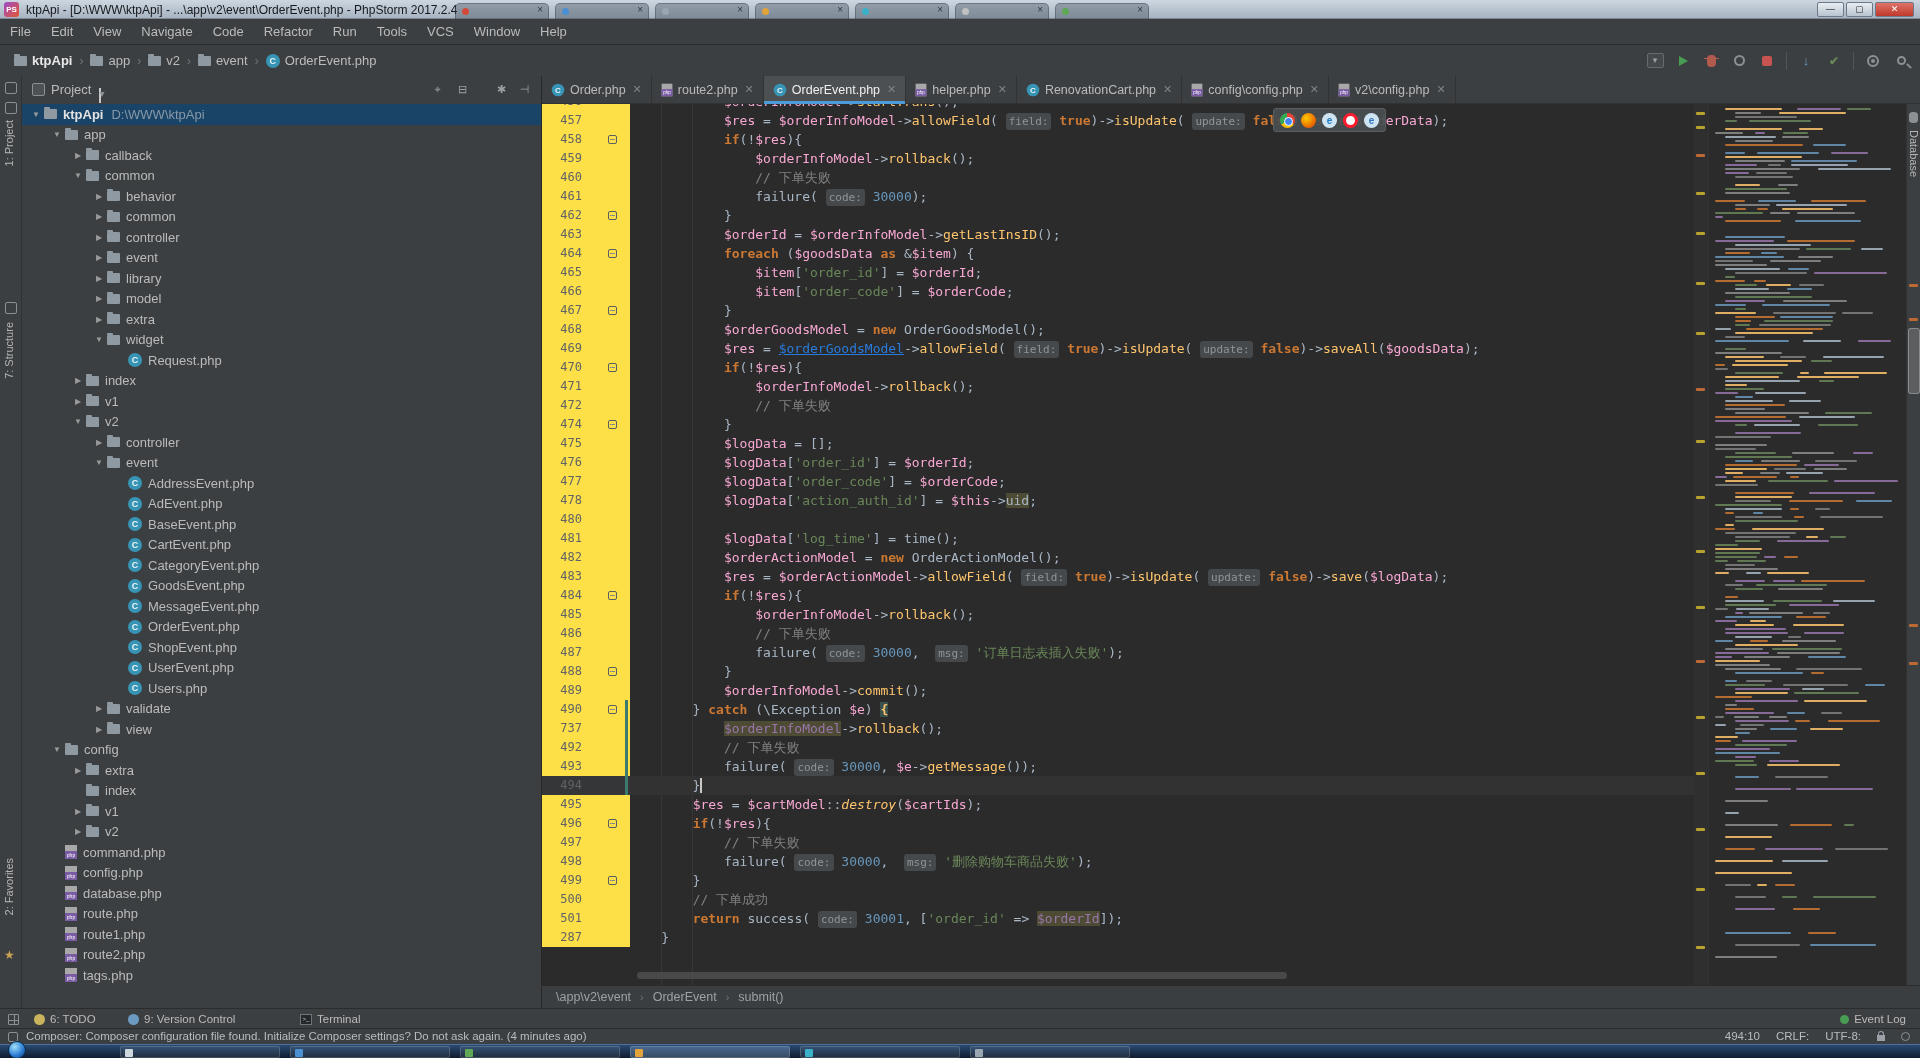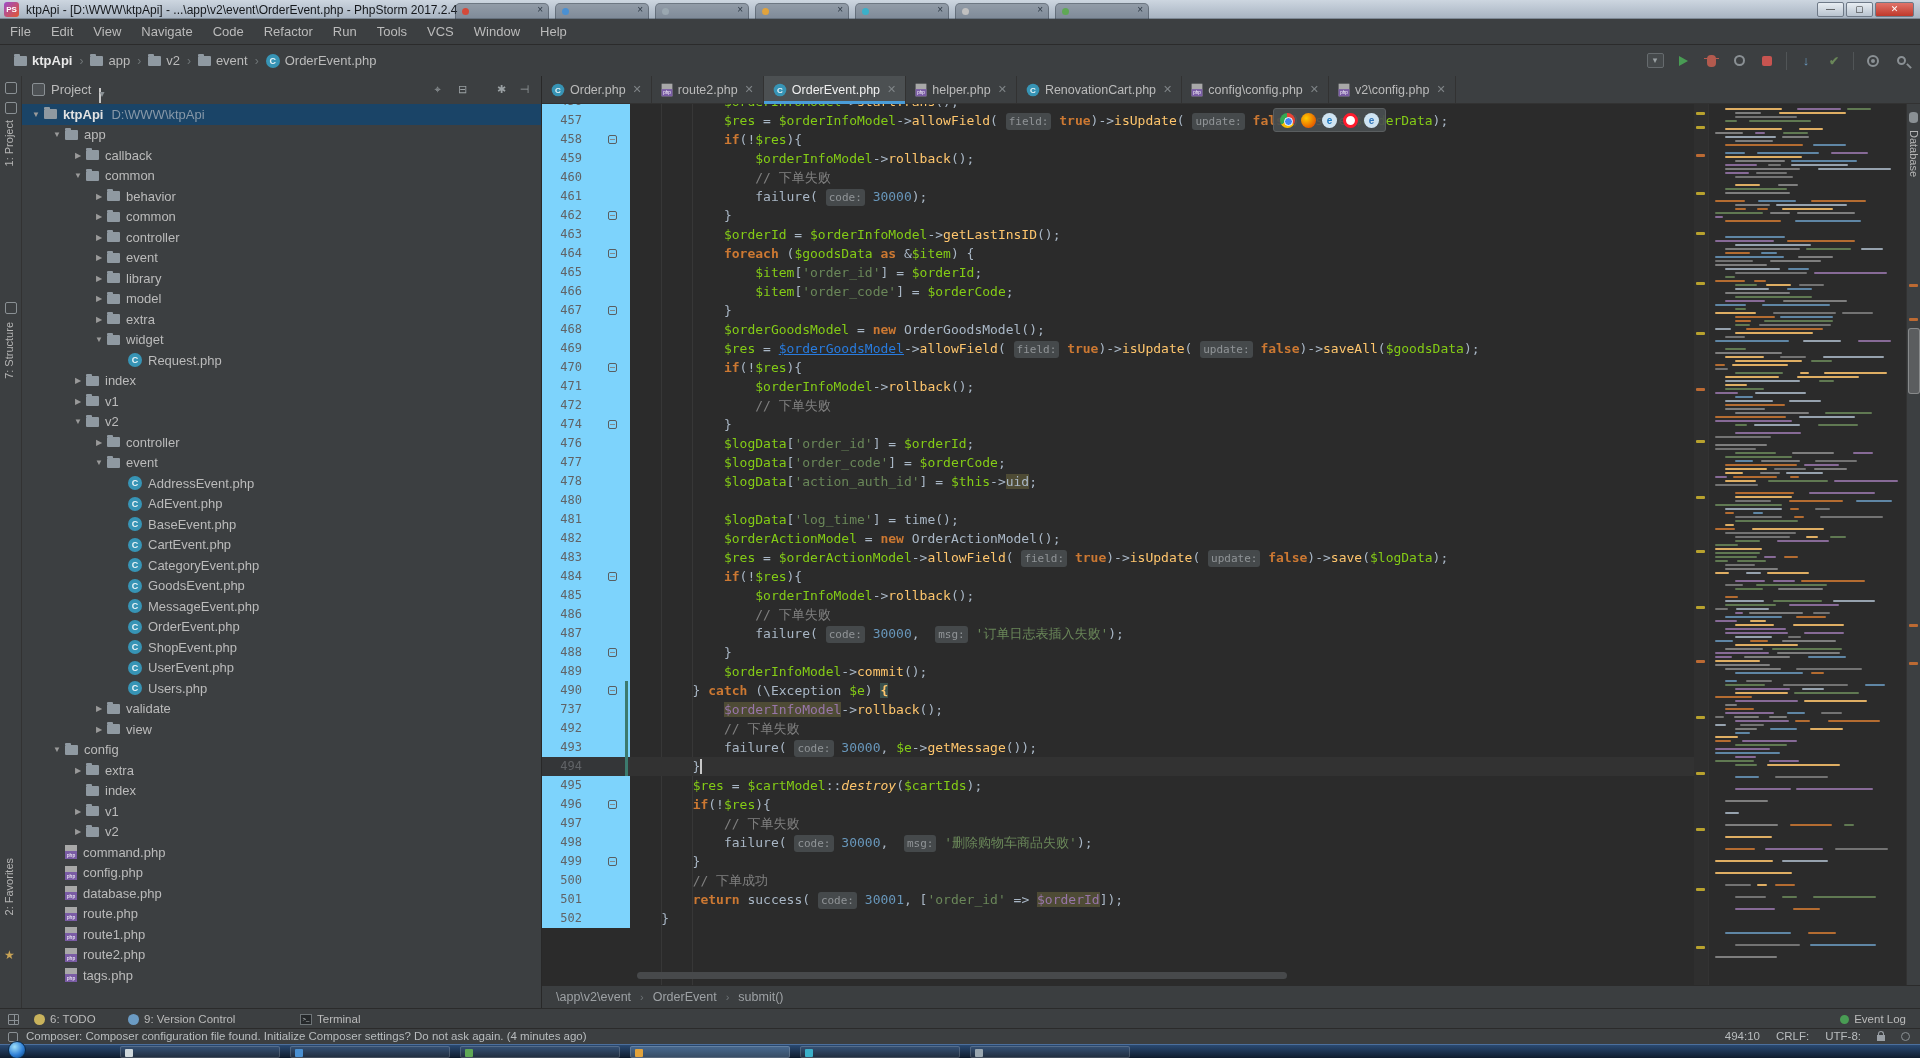--- a/index.html
+++ b/index.html
@@ -97,30 +97,30 @@
   .tab.active::after { content:""; position:absolute; left:0; bottom:-1px; width:100%; height:3px; background:#4a9cd8; }
   .tab .tx { margin-left:7px; color:#7f8487; font-size:11px; }
   .tab .ico-class,.tab .ico-php { transform:scale(.9); }
 
   #editor-body { position:absolute; left:0; top:28px; width:100%; height:881px; overflow:hidden; }
   #code-area { position:absolute; left:0; top:0; width:1152px; height:881px; overflow:hidden; }
   .guide { position:absolute; top:0; height:881px; width:1px; background:#373737; }
   #code-lines { position:relative; margin-top:-12px; }
   .crow { display:flex; height:19px; }
   .crow.cur { background:#323232; }
-  .gut { width:88px; flex:none; display:flex; background:#7dd3fc; position:relative; }
+  .gut { width:88px; flex:none; display:flex; background:#fde047; position:relative; }
   .crow.cur .gut { background:#343638; }
   .lnum { width:40px; text-align:right; font-family:"DejaVu Sans Mono",monospace; font-size:12px;
     color:#606366; line-height:19px; }
   .fold { width:48px; position:relative; }
   .foldm { position:absolute; left:26px; top:5px; width:9px; height:9px; border:1px solid #5a5e60; border-radius:2px; }
   .foldm::after { content:""; position:absolute; left:1px; top:3px; width:5px; height:1px; background:#83898c; }
   .gut.vcs::after { content:""; position:absolute; right:2px; top:0; width:3px; height:19px; background:#3c7a6e; }
   pre.cline { font-family:"DejaVu Sans Mono",monospace; font-size:13px; line-height:19px; white-space:pre; }
-  .t-d { color:#A9B7C6; } .t-v { color:#84cc16; }
+  .t-d { color:#A9B7C6; } .t-v { color:#f9a8d4; }
   .t-k { color:#CC7832; font-weight:bold; }
   .t-m { color:#FFC66D; } .t-mi { color:#FFC66D; font-style:italic; }
   .t-s { color:#6A8759; }
   .t-sw { color:#6A8759; text-decoration:underline wavy #4f8a65; text-underline-offset:3px; }
   .t-n { color:#6897BB; } .t-c { color:#808080; }
   .t-h { background:#45494b; color:#909497; border-radius:3px; font-size:11px; padding:2px 3px; }
   .t-hb { color:#A9B7C6; background:#4e4b35; }
   .t-vhb { color:#9876AA; background:#4e4b35; }
   .t-brace { color:#FFC66D; background:#3b514d; font-weight:bold; }
   .t-link { color:#287BDE; text-decoration:underline; }
@@ -726,20 +726,27 @@
             <div class="gut">
               <span class="lnum">474</span>
               <span class="fold">
                 <div class="foldm"></div>
               </span>
             </div>
             <pre class="cline"><span class="t-d">            }</span></pre>
           </div>
           <div class="crow">
             <div class="gut">
+              <span class="lnum">475</span>
+              <span class="fold"></span>
+            </div>
+            <pre class="cline"><span class="t-d">            </span><span class="t-v">$logData</span><span class="t-d"> = [];</span></pre>
+          </div>
+          <div class="crow">
+            <div class="gut">
               <span class="lnum">476</span>
               <span class="fold"></span>
             </div>
             <pre class="cline"><span class="t-d">            </span><span class="t-v">$logData</span><span class="t-d">[</span><span class="t-s">'order_id'</span><span class="t-d">] = </span><span class="t-v">$orderId</span><span class="t-d">;</span></pre>
           </div>
           <div class="crow">
             <div class="gut">
               <span class="lnum">477</span>
               <span class="fold"></span>
             </div>
@@ -910,21 +917,21 @@
           </div>
           <div class="crow">
             <div class="gut">
               <span class="lnum">501</span>
               <span class="fold"></span>
             </div>
             <pre class="cline"><span class="t-d">        </span><span class="t-k">return</span><span class="t-d"> success( </span><span class="t-h">code:</span><span class="t-d"> </span><span class="t-n">30001</span><span class="t-d">, [</span><span class="t-s">'order_id'</span><span class="t-d"> =&gt; </span><span class="t-vhb">$orderId</span><span class="t-d">]);</span></pre>
           </div>
           <div class="crow">
             <div class="gut">
-              <span class="lnum">502</span>
+              <span class="lnum">287</span>
               <span class="fold"></span>
             </div>
             <pre class="cline"><span class="t-d">    }</span></pre>
           </div>
         </div>
       <div id="browser-popup">
           <span class="bico b-chrome"></span>
           <span class="bico b-firefox"></span>
           <span class="bico b-ie">e</span>
           <span class="bico b-opera"></span>

